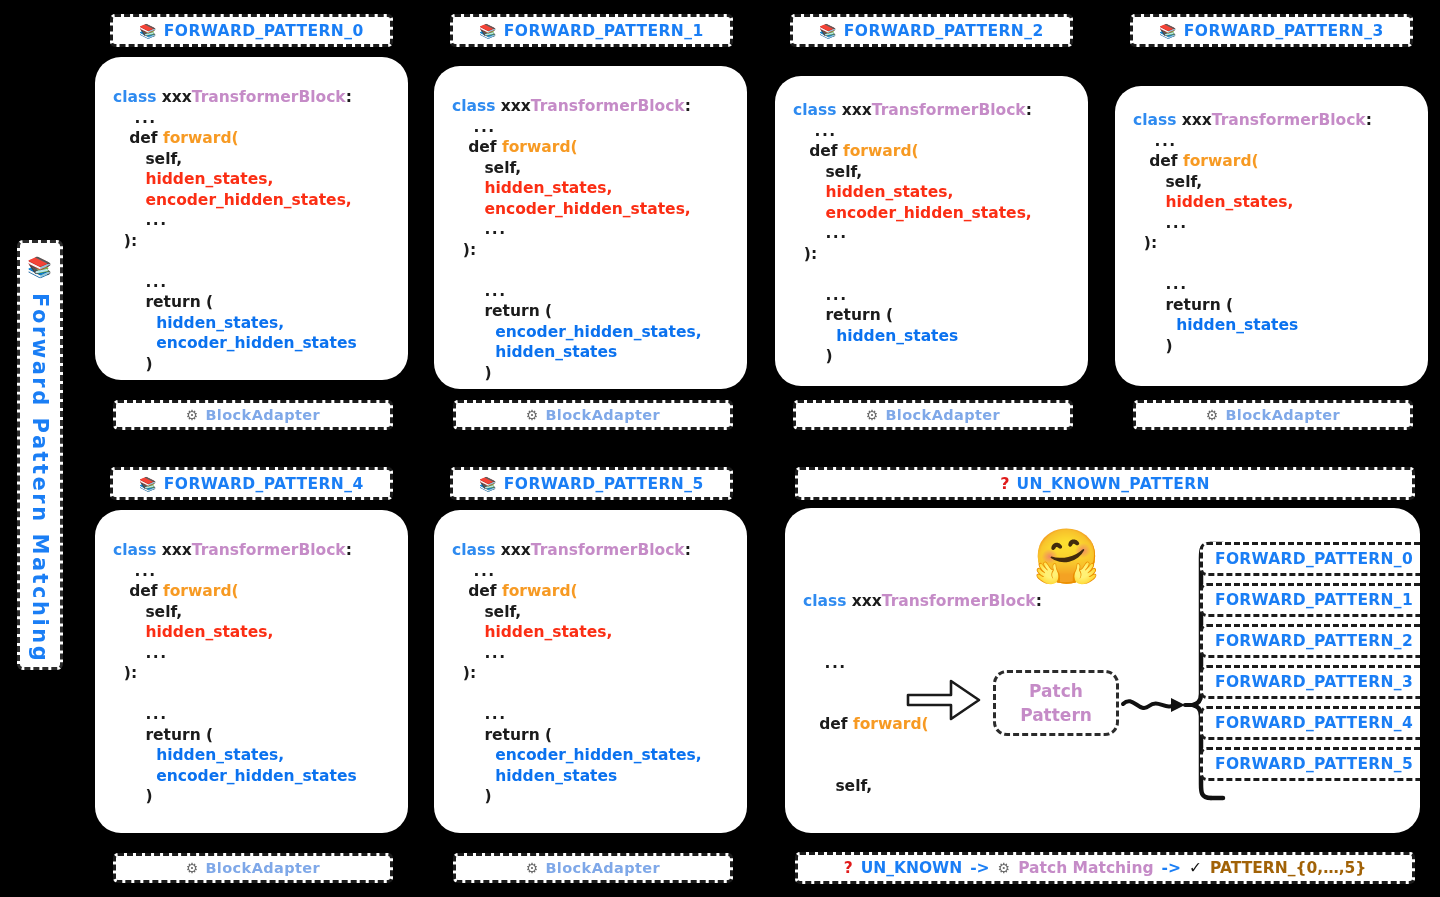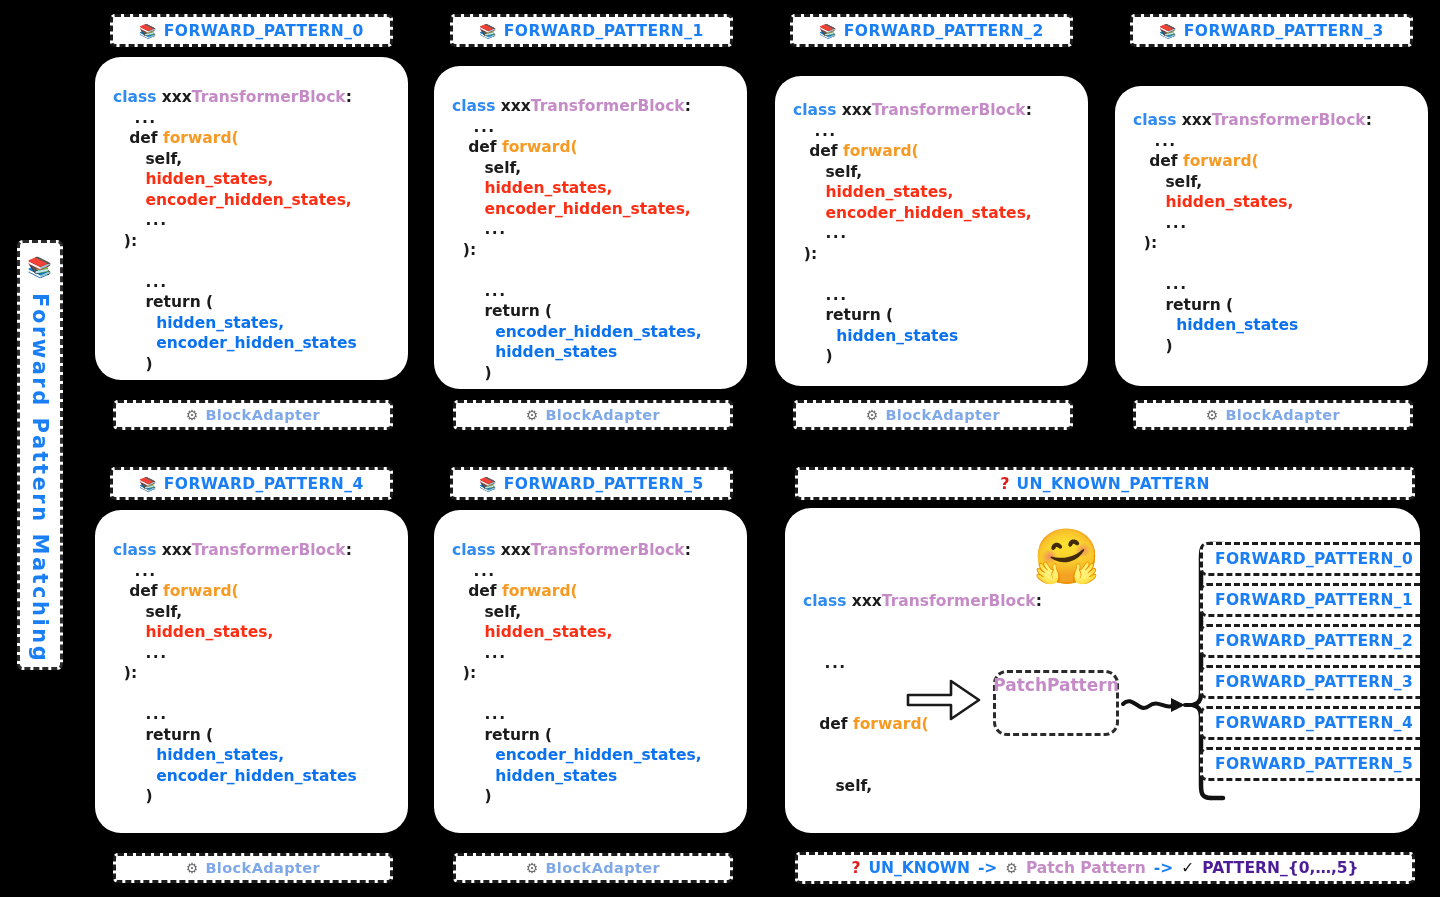--- a/index.html
+++ b/index.html
@@ -86,22 +86,22 @@
   .fn      { color: #f79a23; font-weight: bold; }
   .arg     { color: #fb2e14; font-weight: bold; }
   .ret     { color: #0b72ef; font-weight: bold; }
   .plain   { color: #1b1b1b; font-weight: bold; }
   .dots    { color: #1b1b1b; font-weight: bold; letter-spacing: 1.5px; }
   .functor-box {
     position: absolute;
     border: 3px dashed #2b2b2b;
     border-radius: 14px;
     display: flex;
-    flex-direction: row;
-    align-items: flex-start;
+    flex-direction: column;
+    align-items: center;
     justify-content: center;
     background: #ffffff;
   }
   .functor-box .f-line {
     color: #c58bc7;
     font-weight: bold;
     font-size: 17px;
     line-height: 24px;
   }
   .emoji-hug {
@@ -138,21 +138,21 @@
     font-weight: bold;
     font-size: 15.5px;
     white-space: nowrap;
   }
   .s-q    { color: #e01b1b; }
   .s-unk  { color: #1a7ef5; }
   .s-arw  { color: #1a7ef5; }
   .s-gear { color: #6b6b6b; font-size: 14px; }
   .s-pf   { color: #c58bc7; }
   .s-ck   { color: #111111; }
-  .s-pat  { color: #4c1d95; }
+  .s-pat  { color: #a16207; }
 </style>
 </head>
 <body>
 
 <div class="rail">
   <span class="rail-icon">📚</span>
   <span class="rail-label">Forward  Pattern  Matching</span>
 </div>
 
 <div id="panels">
@@ -286,18 +286,18 @@
         <div class="pattern-chip">FORWARD_PATTERN_4</div>
         <div class="pattern-chip">FORWARD_PATTERN_5</div>
       </div>
   </div>
 
   <div class="status-bar" style="left:795px; top:852px; width:620px;">
     <span class="s-q">?</span>
     <span class="s-unk">UN_KNOWN</span>
     <span class="s-arw">-&gt;</span>
     <span class="s-gear">⚙</span>
-    <span class="s-pf">Patch Pattern</span>
+    <span class="s-pf">Patch Matching</span>
     <span class="s-arw">-&gt;</span>
     <span class="s-ck">✓</span>
     <span class="s-pat">PATTERN_{0,…,5}</span>
   </div>
 </div>
 
 </body></html>

